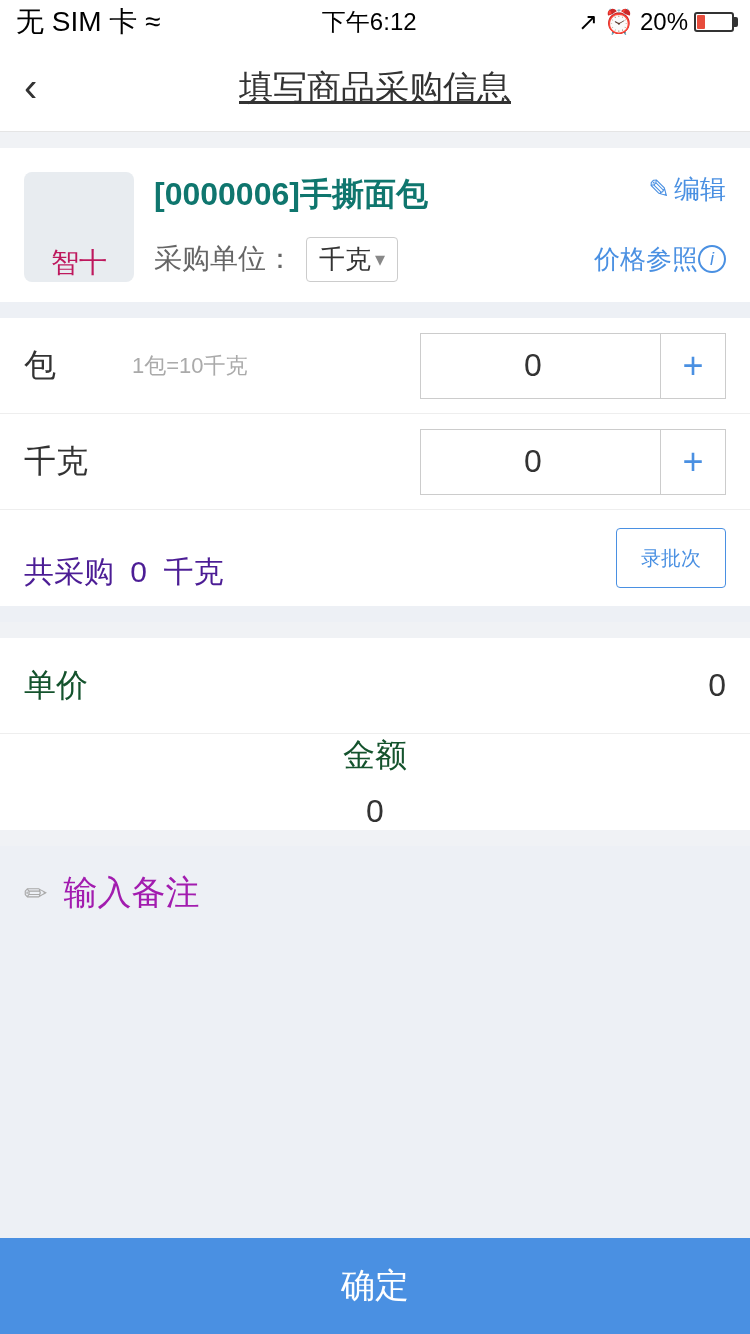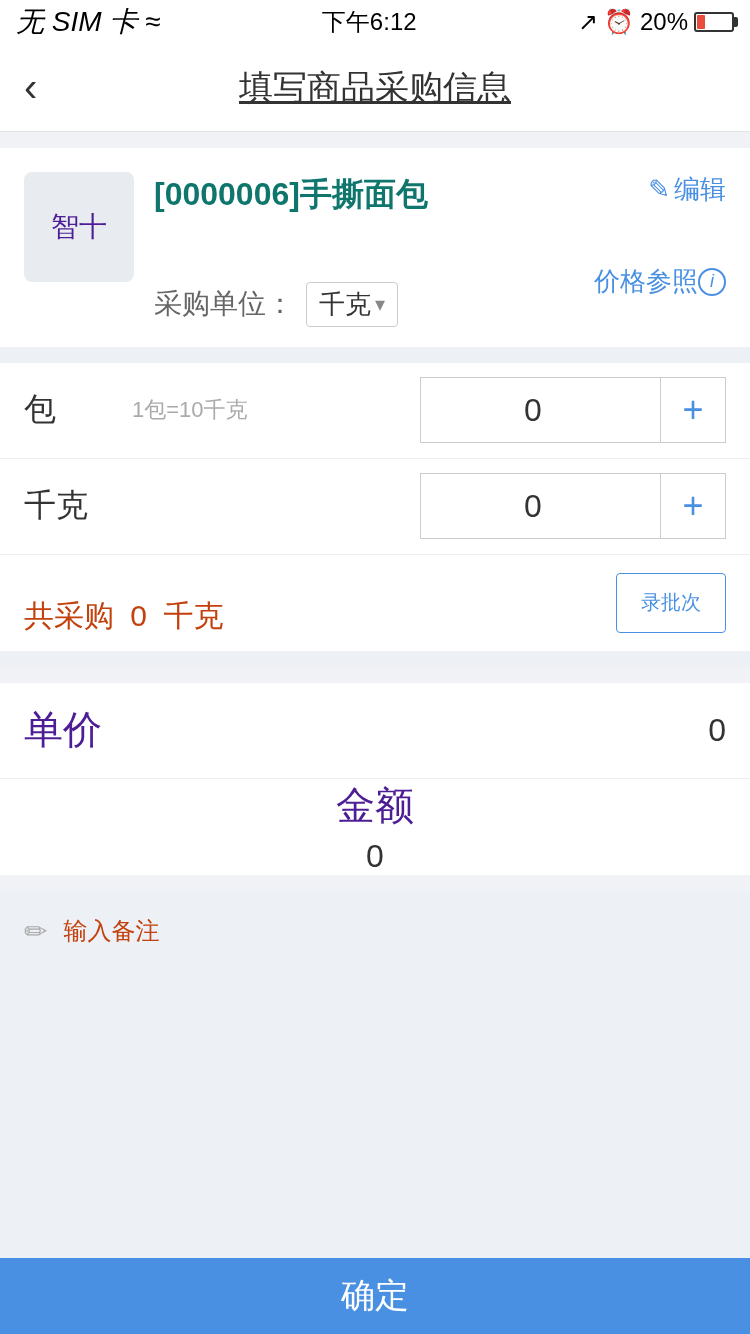--- a/index.html
+++ b/index.html
@@ -22,21 +22,20 @@
       justify-content: space-between;
       padding: 0 16px;
       font-size: 28px;
     }
     .status-left {
       font-size: 28px;
       color: #000;
       display: flex;
       align-items: center;
       gap: 8px;
-      font-style: italic;
     }
     .status-center {
       font-size: 24px;
       font-weight: 500;
       color: #000;
     }
     .status-right {
       display: flex;
       align-items: center;
       gap: 6px;
@@ -103,25 +102,25 @@
       display: flex;
       align-items: flex-start;
       gap: 20px;
     }
     .product-image {
       width: 110px;
       height: 110px;
       background: #e8ecf0;
       border-radius: 8px;
       display: flex;
-      align-items: center;
+      align-items: flex-end;
       justify-content: center;
       flex-shrink: 0;
       font-size: 28px;
-      color: #4c1d95;
+      color: #be185d;
     }
     .product-info {
       flex: 1;
     }
     .product-header {
       display: flex;
       justify-content: space-between;
       align-items: flex-start;
     }
     .product-name {
@@ -144,21 +143,20 @@
       display: flex;
       align-items: center;
       justify-content: space-between;
     }
     .unit-label {
       font-size: 28px;
       color: #666;
       display: flex;
       align-items: center;
       gap: 12px;
-      margin-top: 45px;
     }
     .unit-select {
       display: flex;
       align-items: center;
       border: 1px solid #ccc;
       border-radius: 4px;
       padding: 4px 12px;
       font-size: 26px;
       color: #333;
       background: #fff;
@@ -233,21 +231,21 @@
     .summary-row {
       display: flex;
       align-items: center;
       justify-content: space-between;
       padding: 0 24px;
       height: 96px;
       background: #fff;
     }
     .summary-text {
       font-size: 30px;
-      color: #c2410c;
+      color: #4c1d95;
       margin-top: 28px;
     }
     .batch-btn {
       height: 60px;
       padding: 0 24px;
       border: 1px solid #4a90e2;
       border-radius: 4px;
       font-size: 20px;
       color: #4a90e2;
       background: #fff;
@@ -267,22 +265,22 @@
       justify-content: space-between;
       padding: 0 24px;
       height: 96px;
       border-bottom: 1px solid #eee;
     }
     .info-row:last-child {
       border-bottom: none;
       flex-direction: column;
     }
     .info-label {
-      font-size: 39px;
-      color: #4c1d95;
+      font-size: 32px;
+      color: #14532d;
     }
     .info-value {
       font-size: 32px;
       color: #333;
     }
 
     
     .notes-section {
       background: #edf0f5;
       margin-top: 16px;
@@ -290,33 +288,33 @@
       display: flex;
       align-items: center;
       gap: 16px;
       min-height: 80px;
     }
     .notes-icon {
       font-size: 28px;
       color: #aaa;
     }
     .notes-placeholder {
-      font-size: 24px;
-      color: #c2410c;
+      font-size: 34px;
+      color: #a21caf;
     }
 
     
     .flex-spacer {
       flex: 1;
       background: #edf0f5;
     }
 
     
     .confirm-btn {
-      height: 76px;
+      height: 96px;
       background: #4a90e2;
       display: flex;
       align-items: center;
       justify-content: center;
       font-size: 34px;
       color: #fff;
       cursor: pointer;
       font-weight: 500;
     }
   </style>

